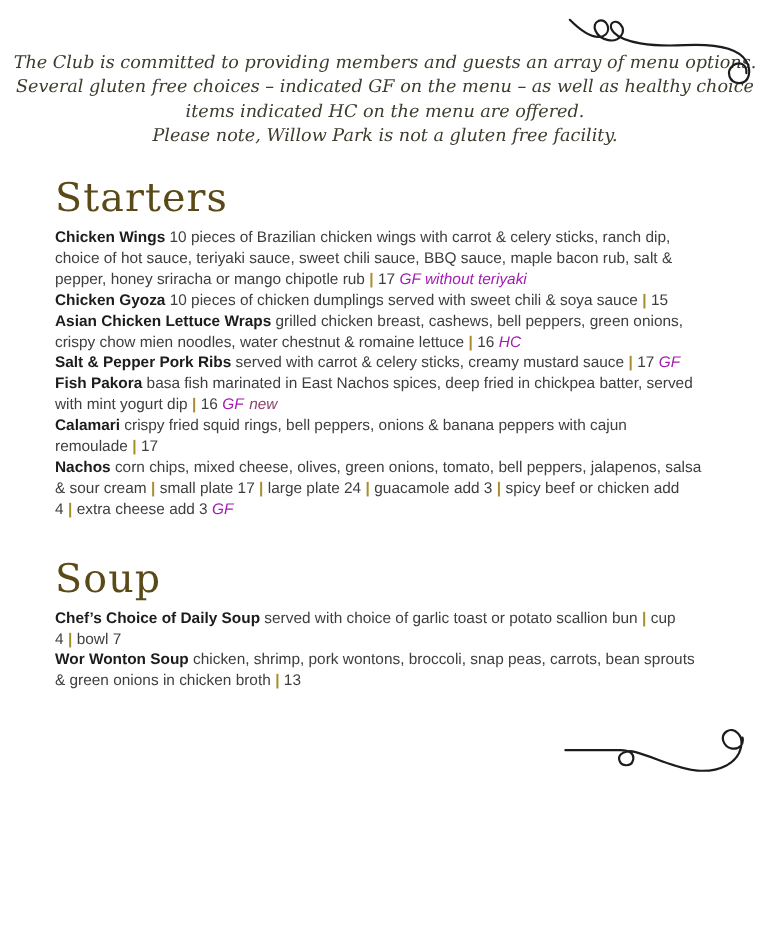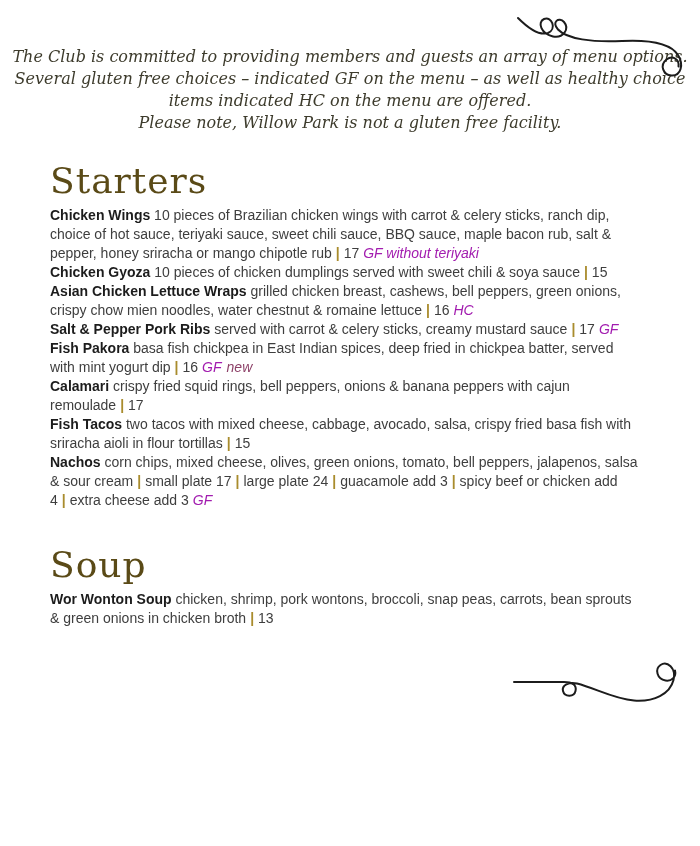--- a/index.html
+++ b/index.html
@@ -50,27 +50,27 @@
   <div>Please note, Willow Park is not a gluten free facility.</div>
 </div>
 
 <main class="content">
     <section class="menu-section-first">
       <h2 class="section-title">Starters</h2>
       <p class="item"><strong>Chicken Wings</strong><span> 10 pieces of Brazilian chicken wings with carrot &amp; celery sticks, ranch dip, choice of hot sauce, teriyaki sauce, sweet chili sauce, BBQ sauce, maple bacon rub, salt &amp; pepper, honey sriracha or mango chipotle rub</span><span class="pipe">|</span><span class="price">17</span><span class="tag-gf">GF without teriyaki</span></p>
       <p class="item"><strong>Chicken Gyoza</strong><span> 10 pieces of chicken dumplings served with sweet chili &amp; soya sauce</span><span class="pipe">|</span><span class="price">15</span></p>
       <p class="item"><strong>Asian Chicken Lettuce Wraps</strong><span> grilled chicken breast, cashews, bell peppers, green onions, crispy chow mien noodles, water chestnut &amp; romaine lettuce</span><span class="pipe">|</span><span class="price">16</span><span class="tag-gf">HC</span></p>
       <p class="item"><strong>Salt &amp; Pepper Pork Ribs</strong><span> served with carrot &amp; celery sticks, creamy mustard sauce</span><span class="pipe">|</span><span class="price">17</span><span class="tag-gf">GF</span></p>
-      <p class="item"><strong>Fish Pakora</strong><span> basa fish chickpea in East Indian spices, deep fried in chickpea batter, served with mint yogurt dip</span><span class="pipe">|</span><span class="price">16</span><span class="tag-gf">GF</span><span class="tag-new">new</span></p>
+      <p class="item"><strong>Fish Pakora</strong><span> basa fish marinated in East Nachos spices, deep fried in chickpea batter, served with mint yogurt dip</span><span class="pipe">|</span><span class="price">16</span><span class="tag-gf">GF</span><span class="tag-new">new</span></p>
       <p class="item"><strong>Calamari</strong><span> crispy fried squid rings, bell peppers, onions &amp; banana peppers with cajun remoulade</span><span class="pipe">|</span><span class="price">17</span></p>
-      <p class="item"><strong>Fish Tacos</strong><span> two tacos with mixed cheese, cabbage, avocado, salsa, crispy fried basa fish with sriracha aioli in flour tortillas</span><span class="pipe">|</span><span class="price">15</span></p>
       <p class="item"><strong>Nachos</strong><span> corn chips, mixed cheese, olives, green onions, tomato, bell peppers, jalapenos, salsa &amp; sour cream</span><span class="pipe">|</span><span class="price">small plate 17</span><span class="pipe">|</span><span class="price">large plate 24</span><span class="pipe">|</span><span class="price">guacamole add 3</span><span class="pipe">|</span><span class="price">spicy beef or chicken add 4</span><span class="pipe">|</span><span class="price">extra cheese add 3</span><span class="tag-gf">GF</span></p>
     </section>
     <section class="menu-section-later">
       <h2 class="section-title">Soup</h2>
+      <p class="item"><strong>Chef’s Choice of Daily Soup</strong><span> served with choice of garlic toast or potato scallion bun</span><span class="pipe">|</span><span class="price">cup 4</span><span class="pipe">|</span><span class="price">bowl 7</span></p>
       <p class="item"><strong>Wor Wonton Soup</strong><span> chicken, shrimp, pork wontons, broccoli, snap peas, carrots, bean sprouts &amp; green onions in chicken broth</span><span class="pipe">|</span><span class="price">13</span></p>
     </section>
   </main>
 
 <svg class="flourish flourish-mid" width="178" height="52" viewBox="0 0 178 52" aria-hidden="true">
   <path d="M2,30 L52,30 C60,30 65,33 63.5,39 C62,45.5 52.5,45 51,39
            C49.5,33.5 57,29.5 65,31.5 C83,36 102,47 122,48.5
            C142,50 158,42 161.5,28 C164.5,16 155,8.5 148.5,13
            C142.5,17 145,27 153.5,28.5 C160,29.5 164.5,24.5 163,18.5" fill="none" stroke="#1c1c1c" stroke-width="2" stroke-linecap="round"></path>
 </svg>

